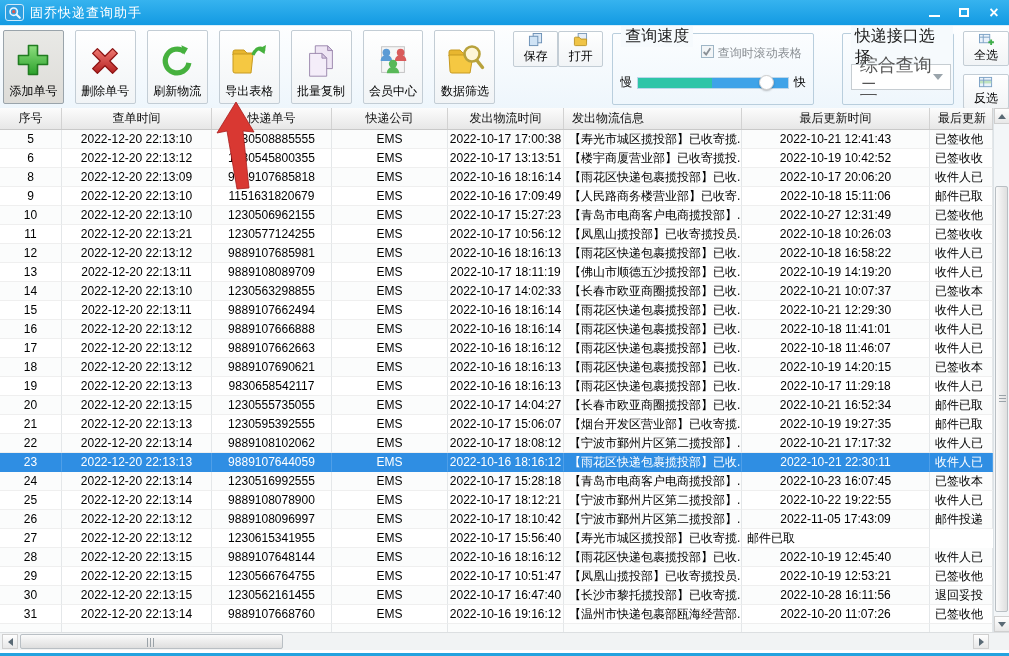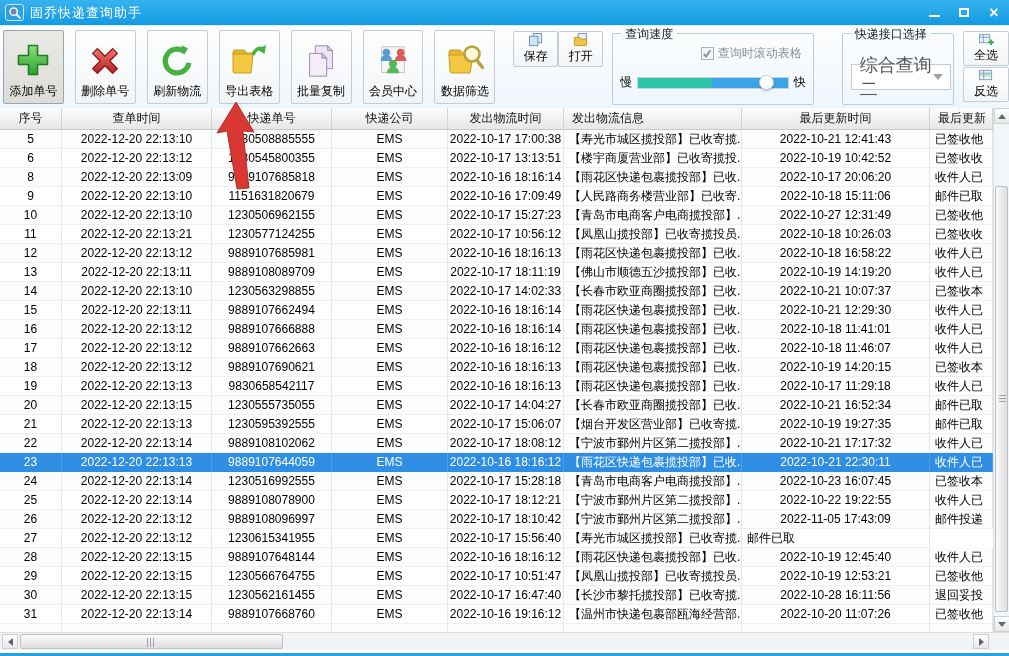--- a/index.html
+++ b/index.html
@@ -24,37 +24,37 @@
     justify-content:flex-end;padding-bottom:3px;cursor:pointer;}
   .tbtn.pressed{background:linear-gradient(#e9e9e6,#dddcd8);border-color:#9aa4ab;}
   .tbtn .bicon{height:44px;display:flex;align-items:center;justify-content:center;}
   .tbtn .blabel{font-size:12px;color:#000;white-space:nowrap;}
   .filecol{display:flex;flex-direction:row;margin-left:7px;margin-top:1px;}
   .sbtn{width:45px;height:36px;margin-bottom:2px;background:linear-gradient(#ffffff,#f1f4f6);
     border:1px solid #c3cdd5;border-radius:2px;display:flex;flex-direction:column;align-items:center;
     justify-content:center;cursor:pointer;font-size:12px;}
   .sbtn svg{display:block;margin-bottom:1px;}
   .gbox{position:relative;border:1px solid #b9cedd;border-radius:2px;margin:3px 0 0 9px;padding:0;}
-  .gbox .gtitle{position:absolute;top:-8px;left:8px;background:#f6fafd;padding:0 4px;font-size:12px;color:#1a1a1a;}
+  .gbox .gtitle{position:absolute;top:-8px;left:8px;background:#f6fafd;padding:0 4px;font-size:16px;color:#1a1a1a;}
   .gbox.speed{width:212px;height:72px;}
   .gbox.api{width:118px;height:72px;margin-left:28px;}
-  .chkrow{position:absolute;top:11px;right:11px;display:flex;align-items:center;font-size:12px;color:#8a8f94;}
+  .chkrow{position:absolute;top:11px;right:11px;display:flex;font-size:12px;color:#8a8f94;}
   .chk{width:13px;height:13px;border:1px solid #9fb6c6;background:#f2f5f7;margin-right:4px;display:flex;
     align-items:center;justify-content:center;cursor:pointer;}
   .sliderrow{position:absolute;left:7px;right:7px;top:40px;display:flex;align-items:center;font-size:12px;}
   .slide-track{position:relative;flex:1;height:12px;margin:0 5px;background:#3fa3e8;border:1px solid #bcd6ea;}
   .slide-fill{position:absolute;left:0;top:0;bottom:0;background:#2ec5a8;}
   .slide-thumb{position:absolute;top:50%;width:15px;height:15px;margin:-8px 0 0 -8px;background:#fff;
     border:1px solid #cfcfcf;border-radius:50%;box-shadow:0 1px 2px rgba(0,0,0,.25);cursor:pointer;}
   .combo{position:absolute;left:8px;top:30px;width:100px;height:26px;border:1px solid #c6cdd2;background:#fff;
     display:flex;align-items:center;font-size:18px;color:#555;padding-left:8px;cursor:pointer;}
   .combo .carrow{margin-left:auto;margin-right:7px;width:0;height:0;border-left:5px solid transparent;
     border-right:5px solid transparent;border-top:6px solid #9aa4ab;}
   .selcol{display:flex;flex-direction:column;margin-left:9px;margin-top:1px;}
-  .selcol .sbtn{height:35px;width:46px;margin-bottom:1px;text-align:center;}
+  .selcol .sbtn{height:35px;width:46px;margin-bottom:8px;text-align:center;}
   
   .tablewrap{position:relative;width:1009px;height:524px;background:#fff;}
   .thead,.trow{display:grid;grid-template-columns:62px 150px 120px 116px 116px 178px 188px 63px;}
   .thead{height:22px;background:linear-gradient(#fcfcfc,#e7e7e7);border-bottom:1px solid #c9c9c9;}
   .hcell{font-size:12px;color:#111;display:flex;align-items:center;justify-content:center;
     border-right:1px solid #d2d2d2;white-space:nowrap;overflow:hidden;cursor:pointer;}
   .hcell.sinfo,.hcell.status{justify-content:flex-start;padding-left:8px;text-align:center;}
   .tbody{height:502px;overflow:hidden;background:#fff;}
   .trow{height:19px;cursor:pointer;}
   .trow:nth-child(odd){background:#fbfcfc;}

